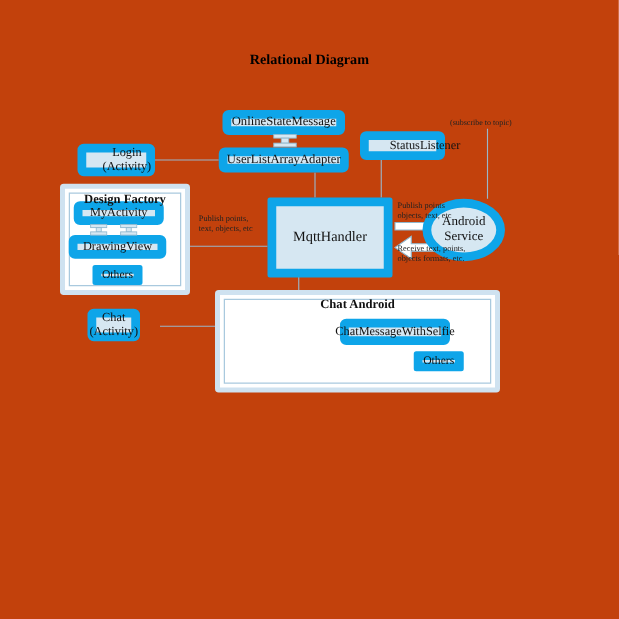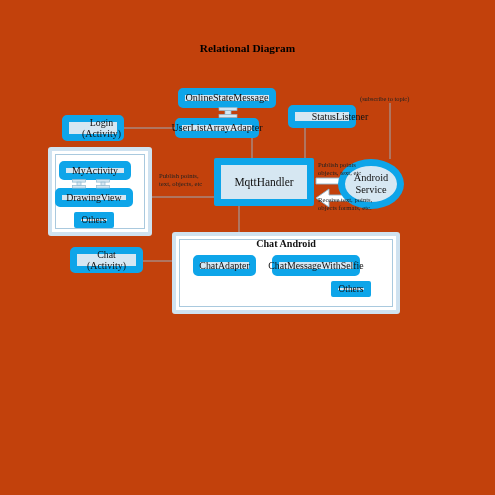--- a/index.html
+++ b/index.html
@@ -128,40 +128,40 @@
     </g>
 
     <g stroke="#8fb8cf" stroke-width="0.9" fill="#ffffff">
       <path d="M258,265 L264,261 L264,263.6 L270,263.6 L270,261 L276,265 L270,269 L270,266.4 L264,266.4 L264,269 z"></path>
     </g>
   </svg>
 
   <div class="group" id="g-design" style="left: 48px; top: 147px; width: 104px; height: 89px;">
     <div class="group-inner"></div>
   </div>
+  <div class="group-title" id="gt-design" style="left: 48px; top: 154px; width: 104px; font-size: 7.6pt;">Design Factory</div>
 
   <div class="group" id="g-chat" style="left: 172px; top: 232px; width: 228px; height: 82px;">
     <div class="group-inner"></div>
   </div>
   <div class="group-title" id="gt-chat" style="left: 172px; top: 238px; width: 228px; font-size: 7.6pt;">Chat Android</div>
 
   <div class="node" id="n-online-state-message" style="left: 178px; top: 88px; width: 98px; height: 20px; font-size: 7.6pt;">OnlineStateMessage</div>
-  <div class="node" id="n-user-list-array-adapter" style="left: 175px; top: 118px; width: 84px; height: 20px; font-size: 7.6pt;">UserListArrayAdapter</div>
+  <div class="node" id="n-user-list-array-adapter" style="left: 175px; top: 118px; width: 104px; height: 20px; font-size: 7.6pt;">UserListArrayAdapter</div>
   <div class="node" id="n-status-listener" style="left: 288px; top: 105px; width: 68px; height: 23px; font-size: 7.4pt; padding-left: 36px;">StatusListener</div>
   <div class="node" id="n-login-activity" style="left: 62px; top: 115px; width: 62px; height: 26px; font-size: 7.4pt; padding-left: 17px;">Login
 (Activity)</div>
   <div class="node" id="n-drawing-view" style="left: 55px; top: 188px; width: 78px; height: 19px; font-size: 7.4pt;">DrawingView</div>
   <div class="node" id="n-my-activity" style="left: 59px; top: 161px; width: 72px; height: 19px; font-size: 7.4pt;">MyActivity</div>
   <div class="node" id="n-others-design" style="left: 74px; top: 212px; width: 40px; height: 16px; font-size: 7pt; border-radius: 2px;">Others</div>
-  <div class="node" id="n-mqtt-handler" style="left: 214px; top: 158px; width: 100px; height: 48px; font-size: 8.6pt; border-radius: 2px;">MqttHandler</div>
+  <div class="node" id="n-mqtt-handler" style="left: 214px; top: 158px; width: 100px; height: 64px; font-size: 8.6pt; border-radius: 2px;">MqttHandler</div>
   <div class="node" id="n-android-service" style="left: 338px; top: 159px; width: 66px; height: 50px; font-size: 7.8pt; border-radius: 50%;">Android
 Service</div>
-  <div class="node" id="n-chat-activity" style="left: 70px; top: 247px; width: 73px; height: 26px; font-size: 7.4pt;">Chat
+  <div class="node" id="n-chat-activity" style="left: 70px; top: 247px; width: 42px; height: 26px; font-size: 7.4pt;">Chat
 (Activity)</div>
-  <div class="node" id="n-chat-adapter" style="left: 193px; top: 255px; width: 63px; height: 21px; font-size: 7.4pt;">ChatAdapter</div>
   <div class="node" id="n-chat-message-selfie" style="left: 272px; top: 255px; width: 88px; height: 21px; font-size: 7.4pt;">ChatMessageWithSelfie</div>
   <div class="node" id="n-others-chat" style="left: 331px; top: 281px; width: 40px; height: 16px; font-size: 7pt; border-radius: 2px;">Others</div>
 
   <svg class="connector" style="left:218px; top:107px;" width="20" height="12" viewBox="0 0 20 12" xmlns="http://www.w3.org/2000/svg">
     <rect x="1" y="0.5" width="18" height="3" fill="#d6e7f2" stroke="#8fb8cf" stroke-width="0.7"></rect>
     <rect x="7" y="3.5" width="6" height="4" fill="#d6e7f2" stroke="#8fb8cf" stroke-width="0.7"></rect>
     <rect x="1" y="7.5" width="18" height="3" fill="#d6e7f2" stroke="#8fb8cf" stroke-width="0.7"></rect>
   </svg>
 
   <svg class="connector" style="left:72px; top:179px;" width="14" height="10" viewBox="0 0 14 10" xmlns="http://www.w3.org/2000/svg">

